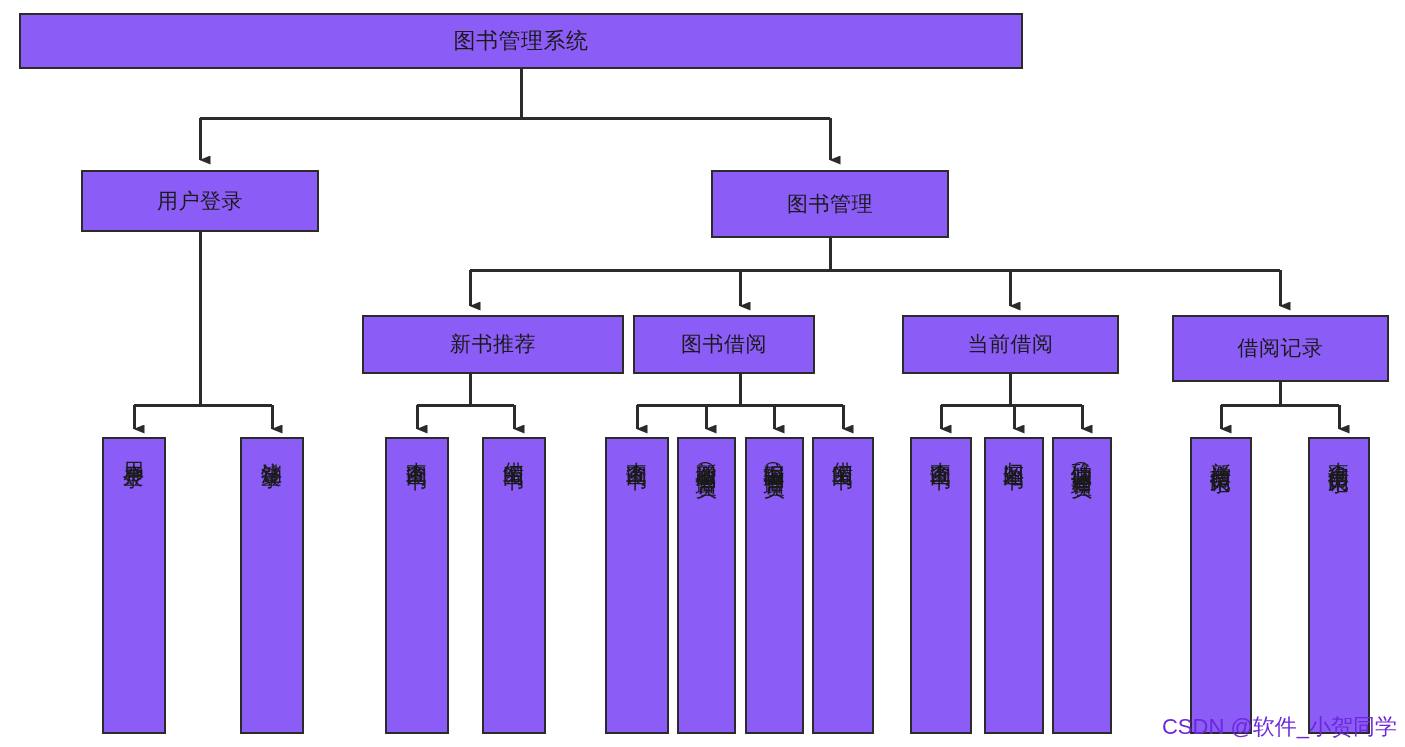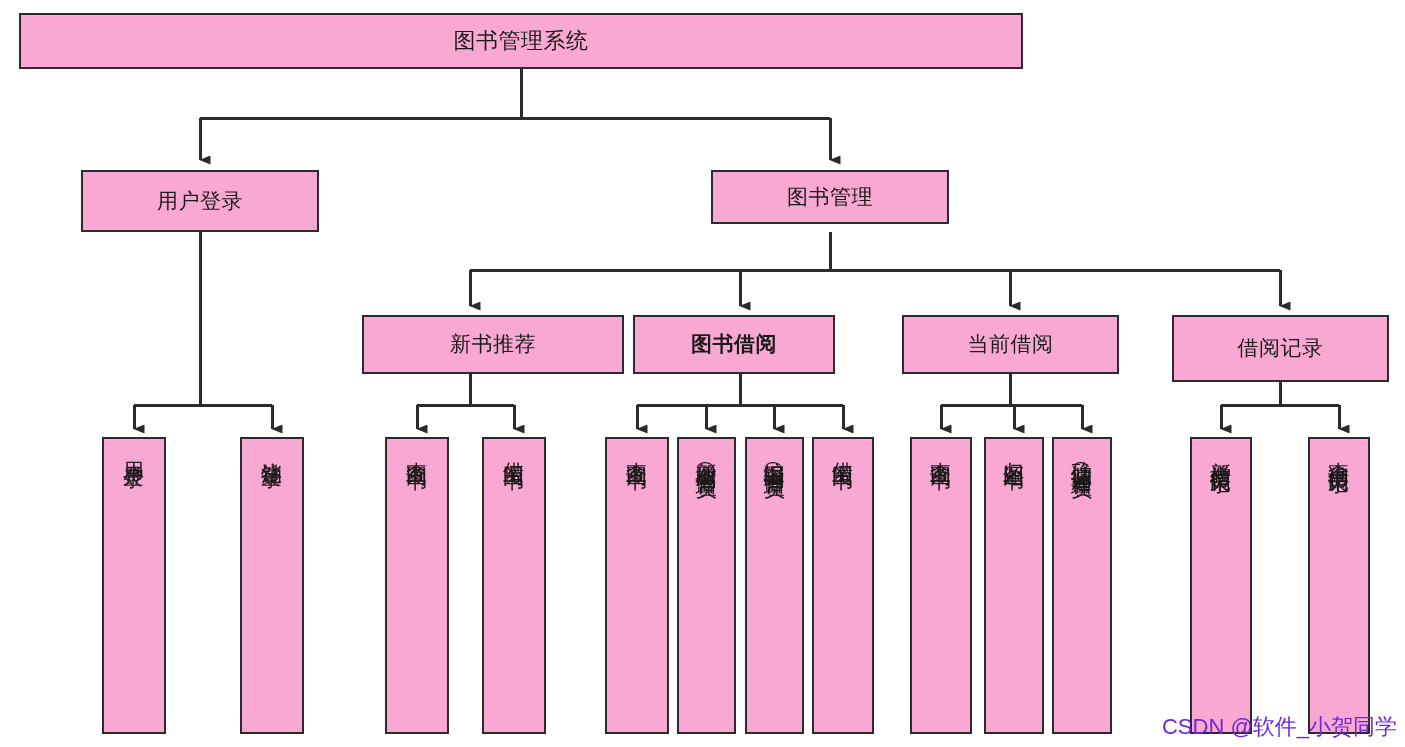--- a/index.html
+++ b/index.html
@@ -22,21 +22,21 @@
   svg.connectors {
     position: absolute;
     left: 0;
     top: 0;
     width: 1405px;
     height: 747px;
   }
   .node {
     position: absolute;
     box-sizing: border-box;
-    background: #f9a8d4;
+    background: #8b5cf6;
     border: 2.5px solid #2b2b2b;
     display: flex;
     align-items: center;
     justify-content: center;
     z-index: 3;
   }
   .node-label {
     color: #1a1a1a;
     line-height: 1.18;
     text-align: center;
@@ -129,28 +129,28 @@
     </g>
   </svg>
 
   <div class="node root horizontal" style="left:19px; top:13px; width:1004px; height:56px;">
     <span class="node-label">图书管理系统</span>
   </div>
 
   <div class="node horizontal" style="left:81px; top:170px; width:238px; height:62px;">
     <span class="node-label">用户登录</span>
   </div>
-  <div class="node horizontal" style="left:711px; top:170px; width:238px; height:54px;">
+  <div class="node horizontal" style="left:711px; top:170px; width:238px; height:68px;">
     <span class="node-label">图书管理</span>
   </div>
 
   <div class="node horizontal" style="left:362px; top:315px; width:262px; height:59px;">
     <span class="node-label">新书推荐</span>
   </div>
-  <div class="node horizontal" style="left:633px; top:315px; width:202px; height:59px;font-weight:bold;">
+  <div class="node horizontal" style="left:633px; top:315px; width:182px; height:59px;">
     <span class="node-label">图书借阅</span>
   </div>
   <div class="node horizontal" style="left:902px; top:315px; width:217px; height:59px;">
     <span class="node-label">当前借阅</span>
   </div>
   <div class="node horizontal" style="left:1172px; top:315px; width:217px; height:67px;">
     <span class="node-label">借阅记录</span>
   </div>
 
   <div class="node vertical" style="left:102px; top:437px; width:64px; height:297px;">

